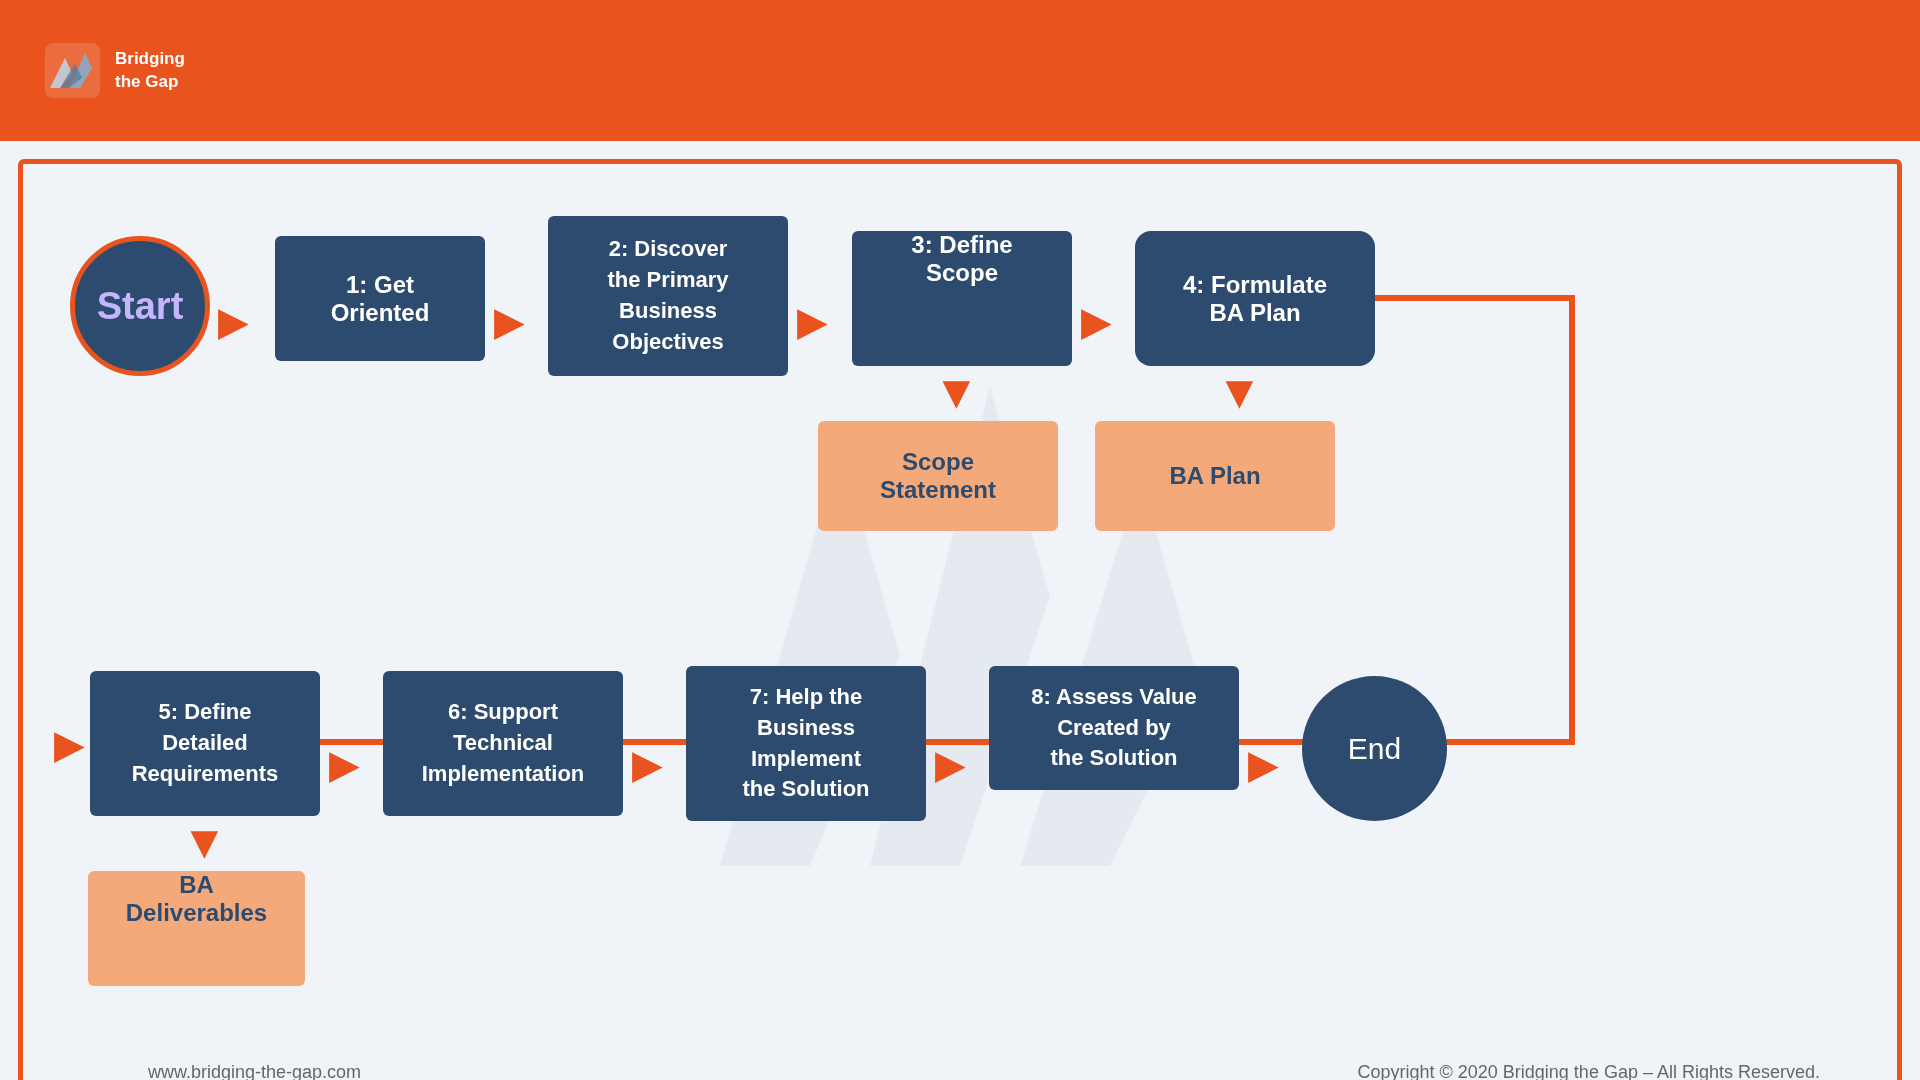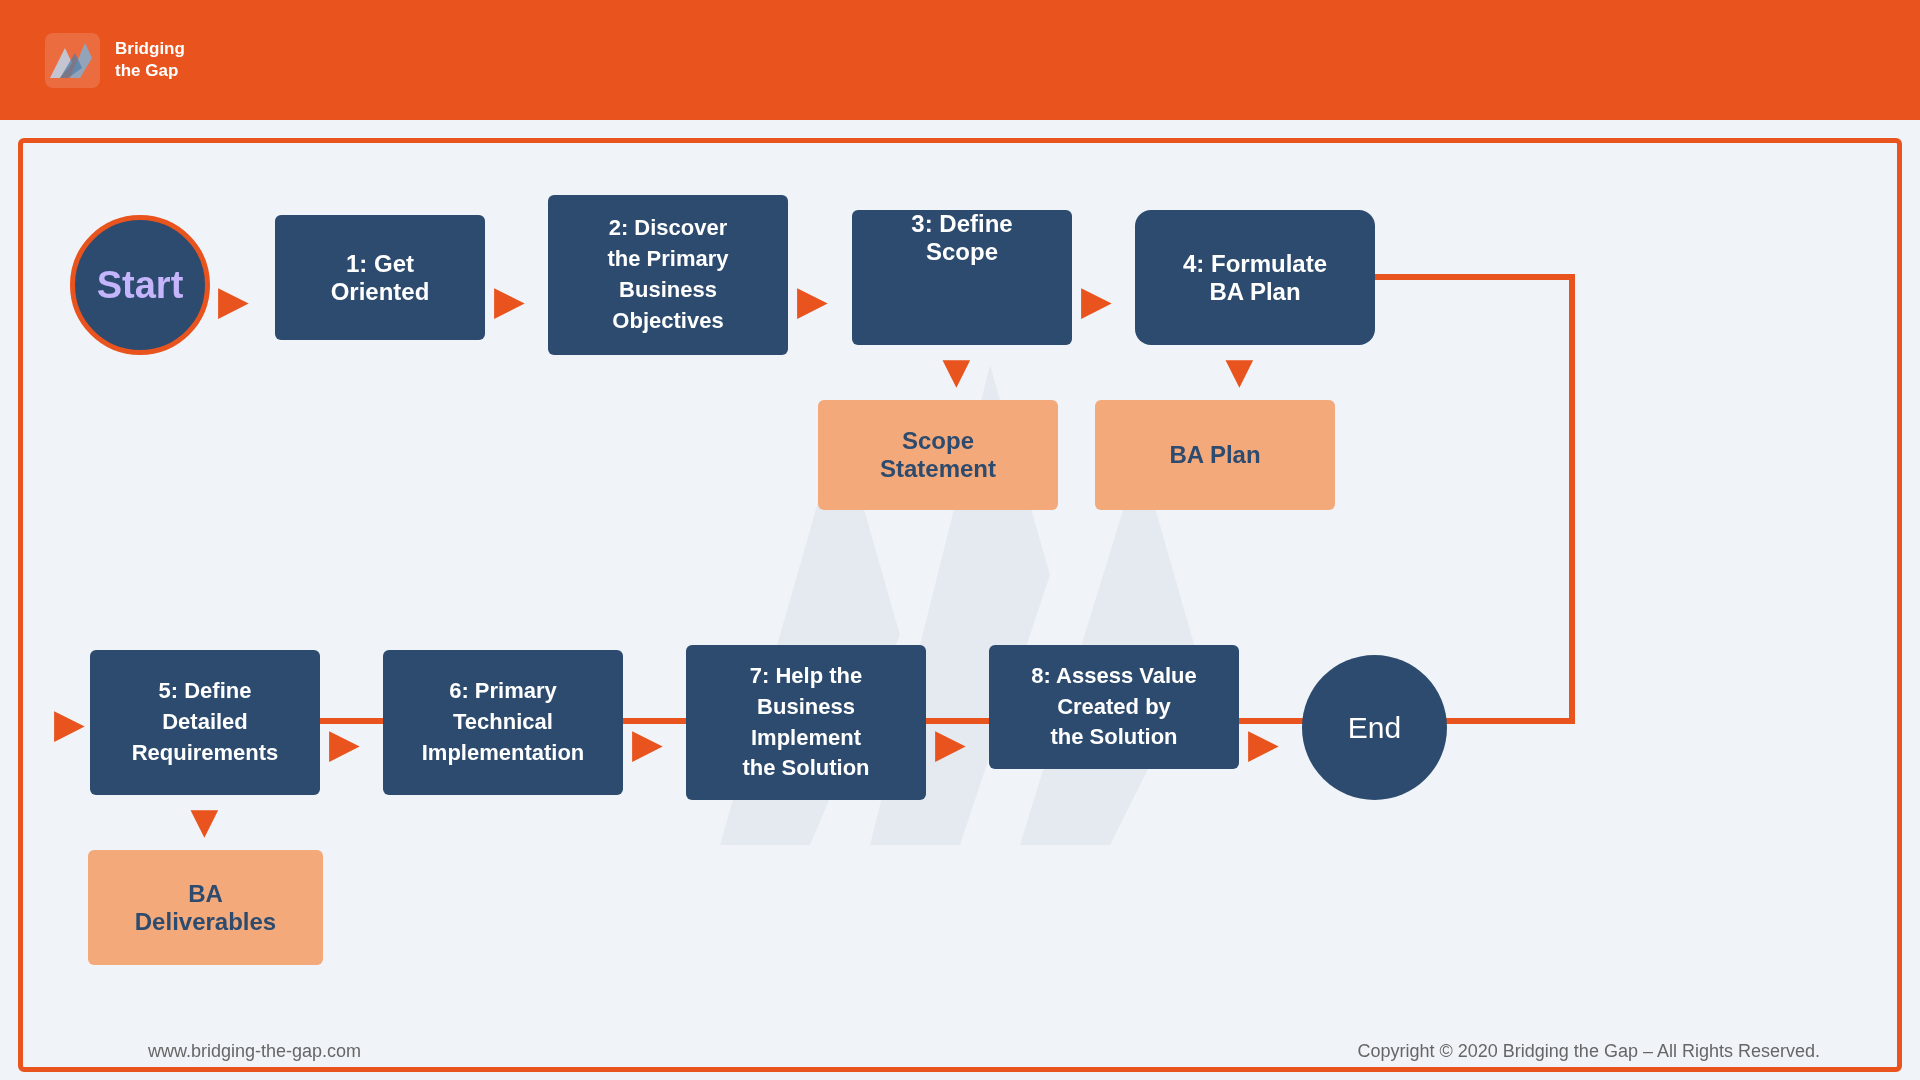--- a/index.html
+++ b/index.html
@@ -12,21 +12,21 @@
       overflow: hidden;
     }
 
     
   </style>
 </head>
 <body>
 
 <div style="width:1920px;height:1080px;background:#fff;overflow:hidden;">
 
-  <div style="background:#e8531e;height:120px;display:flex;align-items:center;padding:0 40px;gap:20px;">
+  <div style="background:#e8531e;height:141px;display:flex;align-items:center;padding:0 40px;gap:20px;">
     <div style="display:flex;align-items:center;gap:10px;min-width:130px;">
 
       <svg width="65" height="65" viewBox="0 0 65 65">
 
         <rect x="5" y="5" width="55" height="55" rx="8" fill="rgba(255,255,255,0.15)"></rect>
         <polygon points="10,50 25,20 32,35 20,50" fill="#c0cfe0" opacity="0.9"></polygon>
         <polygon points="30,50 45,15 52,30 40,50" fill="#8aaac8" opacity="0.9"></polygon>
         <polygon points="20,50 35,25 42,40 28,50" fill="#4a7da8" opacity="0.7"></polygon>
       </svg>
       <div style="color:#fff;font-size:17px;font-weight:800;line-height:1.3;">
@@ -103,21 +103,21 @@
 
     <div style="position:absolute;top:530px;left:90px;width:230px;height:145px;background:#2d4b6e;border-radius:6px;display:flex;align-items:center;justify-content:center;z-index:2;">
       <span style="color:#fff;font-size:22px;font-weight:700;text-align:center;white-space:pre-line;line-height:1.4;">5: Define
 Detailed
 Requirements</span>
     </div>
 
     <div style="position:absolute;top:600px;left:329px;color:#e8531e;font-size:40px;z-index:2;">▶</div>
 
     <div style="position:absolute;top:530px;left:383px;width:240px;height:145px;background:#2d4b6e;border-radius:6px;display:flex;align-items:center;justify-content:center;z-index:2;">
-      <span style="color:#fff;font-size:22px;font-weight:700;text-align:center;white-space:pre-line;line-height:1.4;">6: Primary
+      <span style="color:#fff;font-size:22px;font-weight:700;text-align:center;white-space:pre-line;line-height:1.4;">6: Support
 Technical
 Implementation</span>
     </div>
 
     <div style="position:absolute;top:600px;left:632px;color:#e8531e;font-size:40px;z-index:2;">▶</div>
 
     <div style="position:absolute;top:525px;left:686px;width:240px;height:155px;background:#2d4b6e;border-radius:6px;display:flex;align-items:center;justify-content:center;z-index:2;">
       <span style="color:#fff;font-size:22px;font-weight:700;text-align:center;white-space:pre-line;line-height:1.4;">7: Help the
 Business
 Implement
@@ -133,21 +133,21 @@
     </div>
 
     <div style="position:absolute;top:600px;left:1248px;color:#e8531e;font-size:40px;z-index:2;">▶</div>
 
     <div style="position:absolute;top:535px;left:1302px;width:145px;height:145px;border-radius:50%;background:#2d4b6e;display:flex;align-items:center;justify-content:center;z-index:2;">
       <span style="color:#fff;font-size:30px;font-weight:400;">End</span>
     </div>
 
     <div style="position:absolute;top:683px;left:193px;color:#e8531e;font-size:36px;z-index:2;transform:rotate(90deg);">▶</div>
 
-    <div style="position:absolute;top:730px;left:88px;width:235px;height:115px;background:#f4a97a;border-radius:6px;display:flex;align-items:center;justify-content:center;z-index:2;">
+    <div style="position:absolute;top:730px;left:88px;width:217px;height:115px;background:#f4a97a;border-radius:6px;display:flex;align-items:flex-start;justify-content:center;z-index:2;">
       <span style="color:#2d4b6e;font-size:24px;font-weight:700;text-align:center;white-space:pre-line;">BA
 Deliverables</span>
     </div>
 
     <div style="position:absolute;bottom:28px;left:0;right:0;display:flex;justify-content:space-between;padding:0 100px;z-index:2;">
       <span style="color:#666;font-size:18px;margin-left:48px;">www.bridging-the-gap.com</span>
       <span style="color:#666;font-size:18px;">Copyright © 2020 Bridging the Gap – All Rights Reserved.</span>
     </div>
 
   </div>

